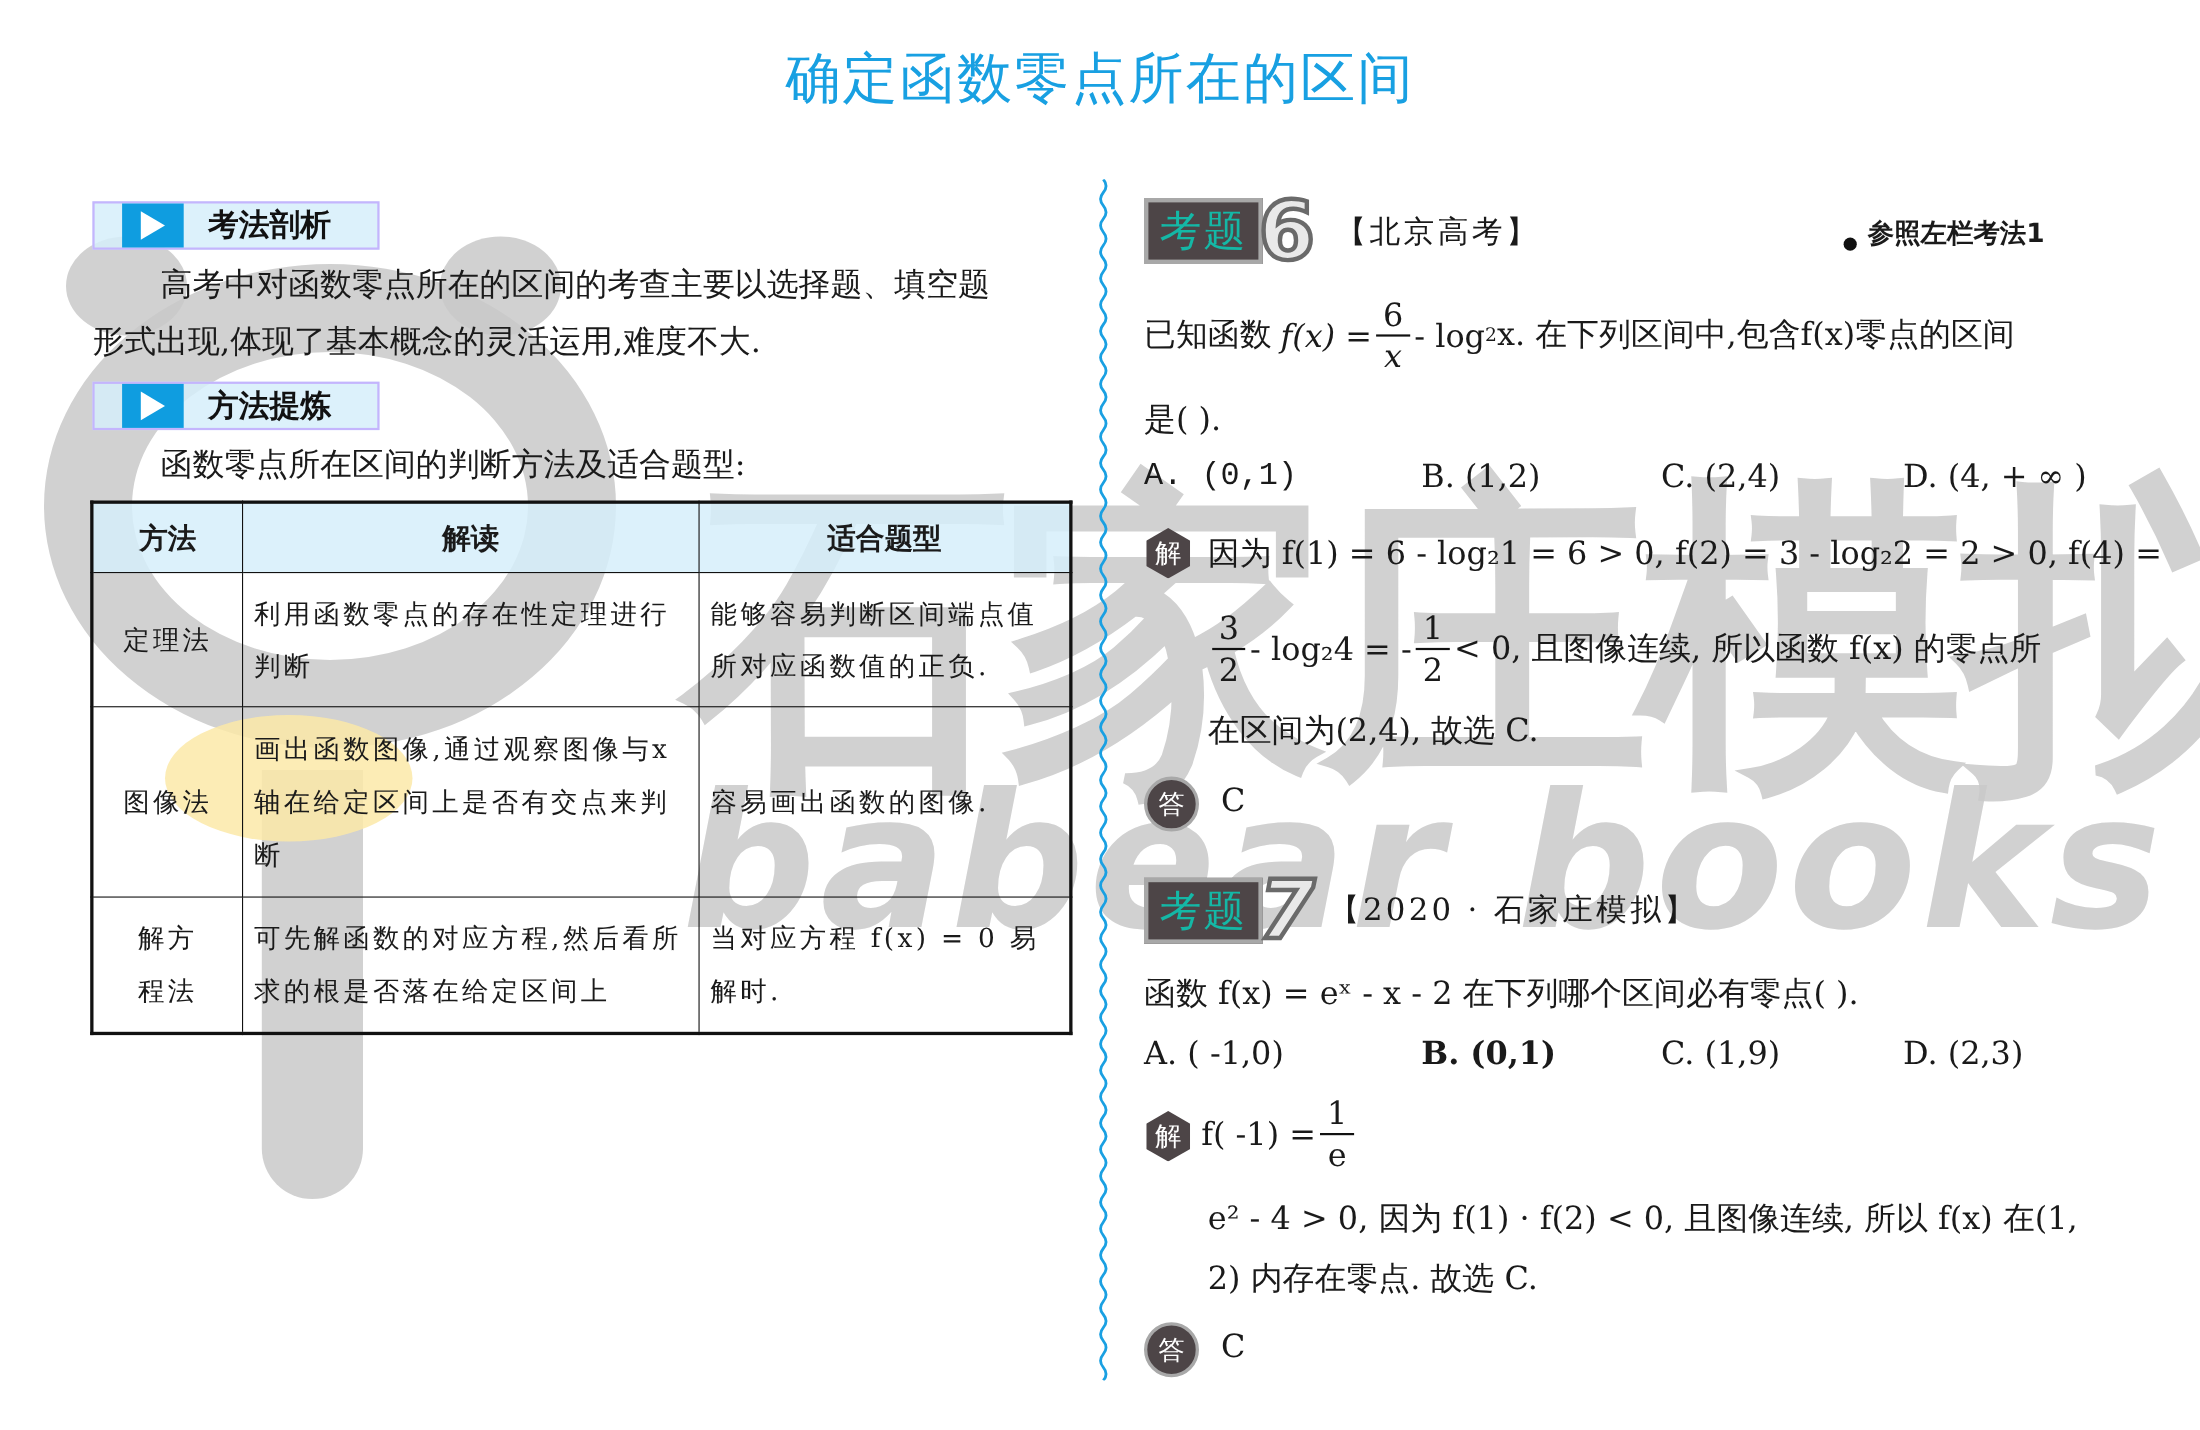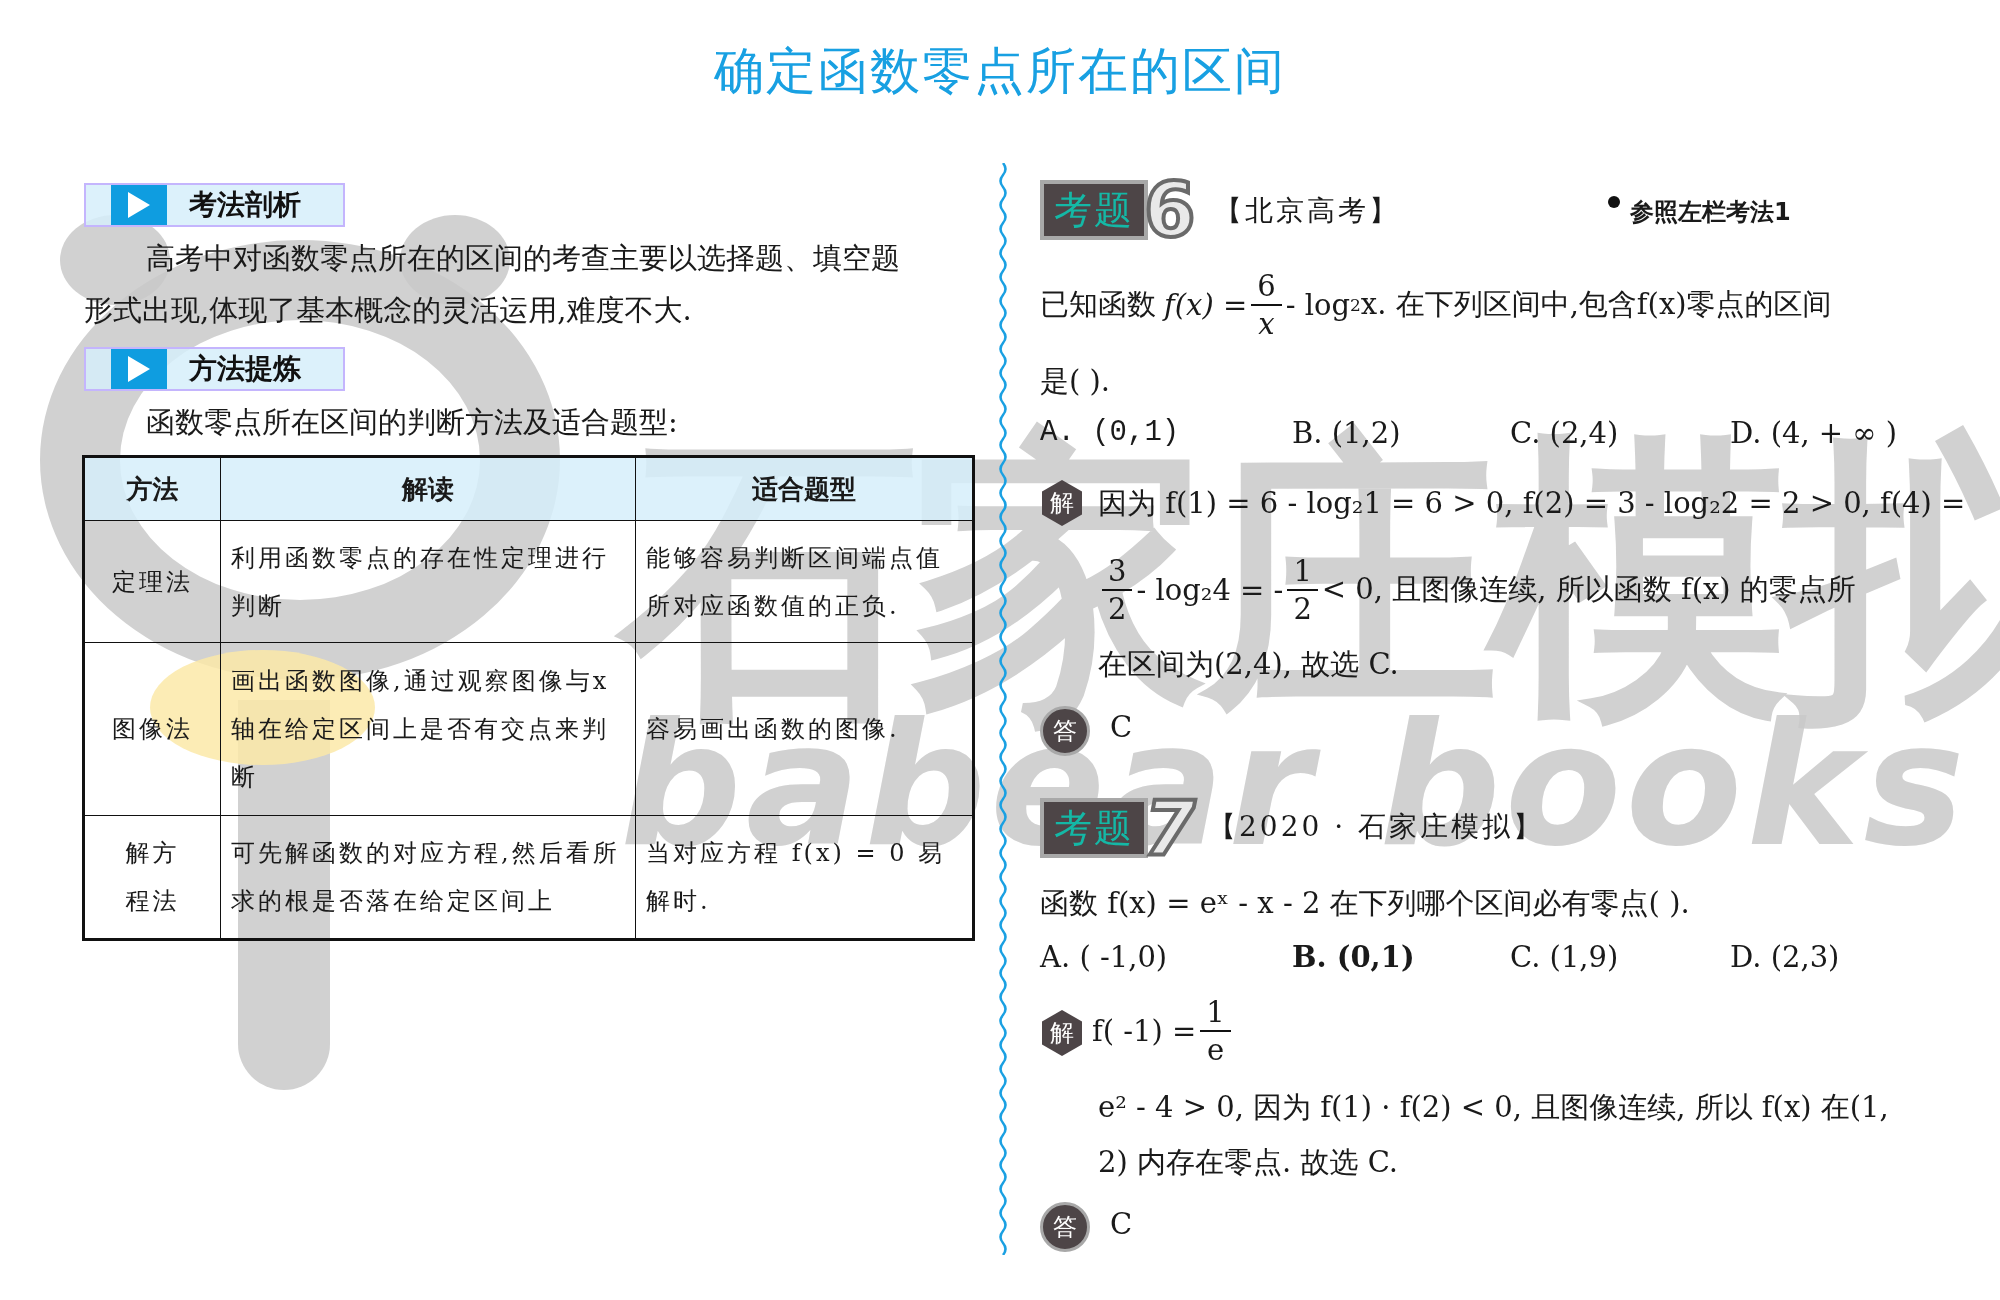--- a/index.html
+++ b/index.html
@@ -109,21 +109,21 @@
 
 <svg class="divider" viewBox="0 0 12 1092" preserveAspectRatio="none">
   <path d="M6 0 Q11 6 6 12 Q1 18 6 24 Q11 30 6 36 Q1 42 6 48 Q11 54 6 60 Q1 66 6 72 Q11 78 6 84 Q1 90 6 96 Q11 102 6 108 Q1 114 6 120 Q11 126 6 132 Q1 138 6 144 Q11 150 6 156 Q1 162 6 168 Q11 174 6 180 Q1 186 6 192 Q11 198 6 204 Q1 210 6 216 Q11 222 6 228 Q1 234 6 240 Q11 246 6 252 Q1 258 6 264 Q11 270 6 276 Q1 282 6 288 Q11 294 6 300 Q1 306 6 312 Q11 318 6 324 Q1 330 6 336 Q11 342 6 348 Q1 354 6 360 Q11 366 6 372 Q1 378 6 384 Q11 390 6 396 Q1 402 6 408 Q11 414 6 420 Q1 426 6 432 Q11 438 6 444 Q1 450 6 456 Q11 462 6 468 Q1 474 6 480 Q11 486 6 492 Q1 498 6 504 Q11 510 6 516 Q1 522 6 528 Q11 534 6 540 Q1 546 6 552 Q11 558 6 564 Q1 570 6 576 Q11 582 6 588 Q1 594 6 600 Q11 606 6 612 Q1 618 6 624 Q11 630 6 636 Q1 642 6 648 Q11 654 6 660 Q1 666 6 672 Q11 678 6 684 Q1 690 6 696 Q11 702 6 708 Q1 714 6 720 Q11 726 6 732 Q1 738 6 744 Q11 750 6 756 Q1 762 6 768 Q11 774 6 780 Q1 786 6 792 Q11 798 6 804 Q1 810 6 816 Q11 822 6 828 Q1 834 6 840 Q11 846 6 852 Q1 858 6 864 Q11 870 6 876 Q1 882 6 888 Q11 894 6 900 Q1 906 6 912 Q11 918 6 924 Q1 930 6 936 Q11 942 6 948 Q1 954 6 960 Q11 966 6 972 Q1 978 6 984 Q11 990 6 996 Q1 1002 6 1008 Q11 1014 6 1020 Q1 1026 6 1032 Q11 1038 6 1044 Q1 1050 6 1056 Q11 1062 6 1068 Q1 1074 6 1080 Q11 1086 6 1092" fill="none" stroke="#1aa0e2" stroke-width="2.5"></path>
 </svg>
 
 <div class="badge" style="left:1040px;top:178px;">
   <span class="box">考题</span>
   <span class="num">6</span>
 </div>
 <div class="layer src" style="left:1214px;top:192px;">【北京高考】</div>
-<div class="layer" style="left:1608px;top:196px;display:flex;align-items:flex-start;">
+<div class="layer" style="left:1676px;top:196px;display:flex;align-items:flex-end;">
   <span style="display:inline-block;width:12px;height:12px;border-radius:50%;background:#111;margin-right:10px;"></span>
   <span class="ref">参照左栏考法1</span>
 </div>
 
 <div class="layer q" style="left:1040px;top:268px;display:flex;align-items:center;text-align:center;">
   <span>已知函数</span>
   <i class="v" style="margin-left:8px;">f(x) =</i>
   <span class="frac">
     <span class="n">6</span>
     <i class="d">x</i>

